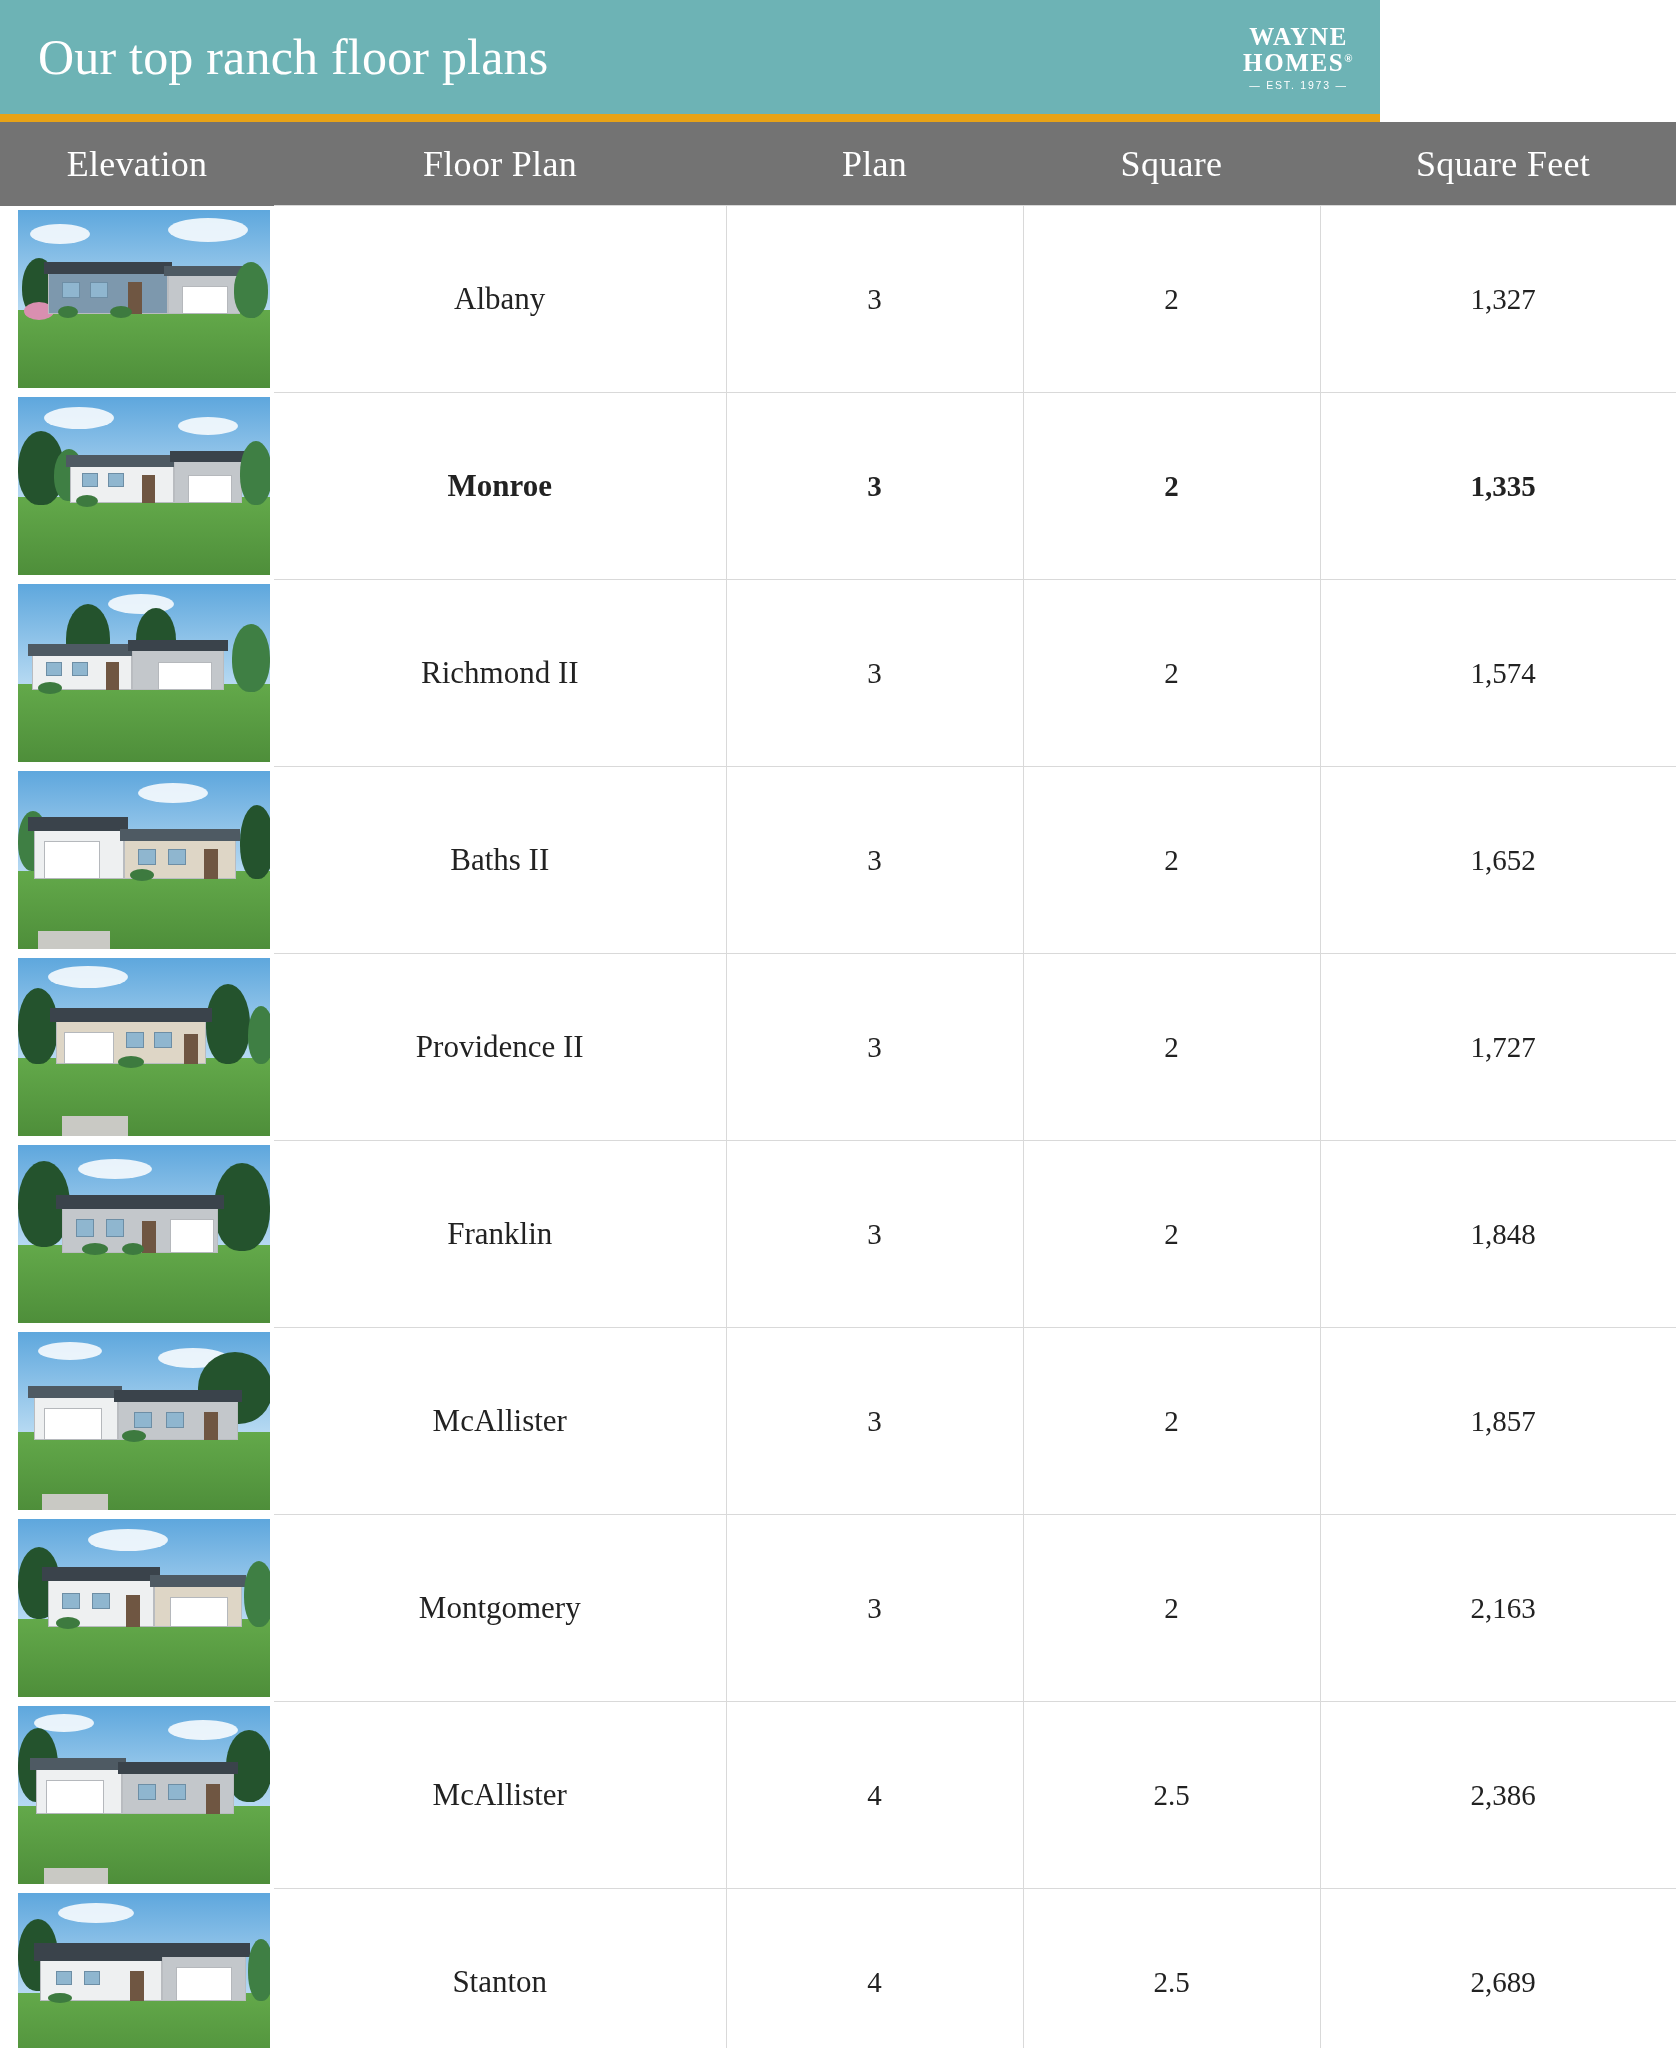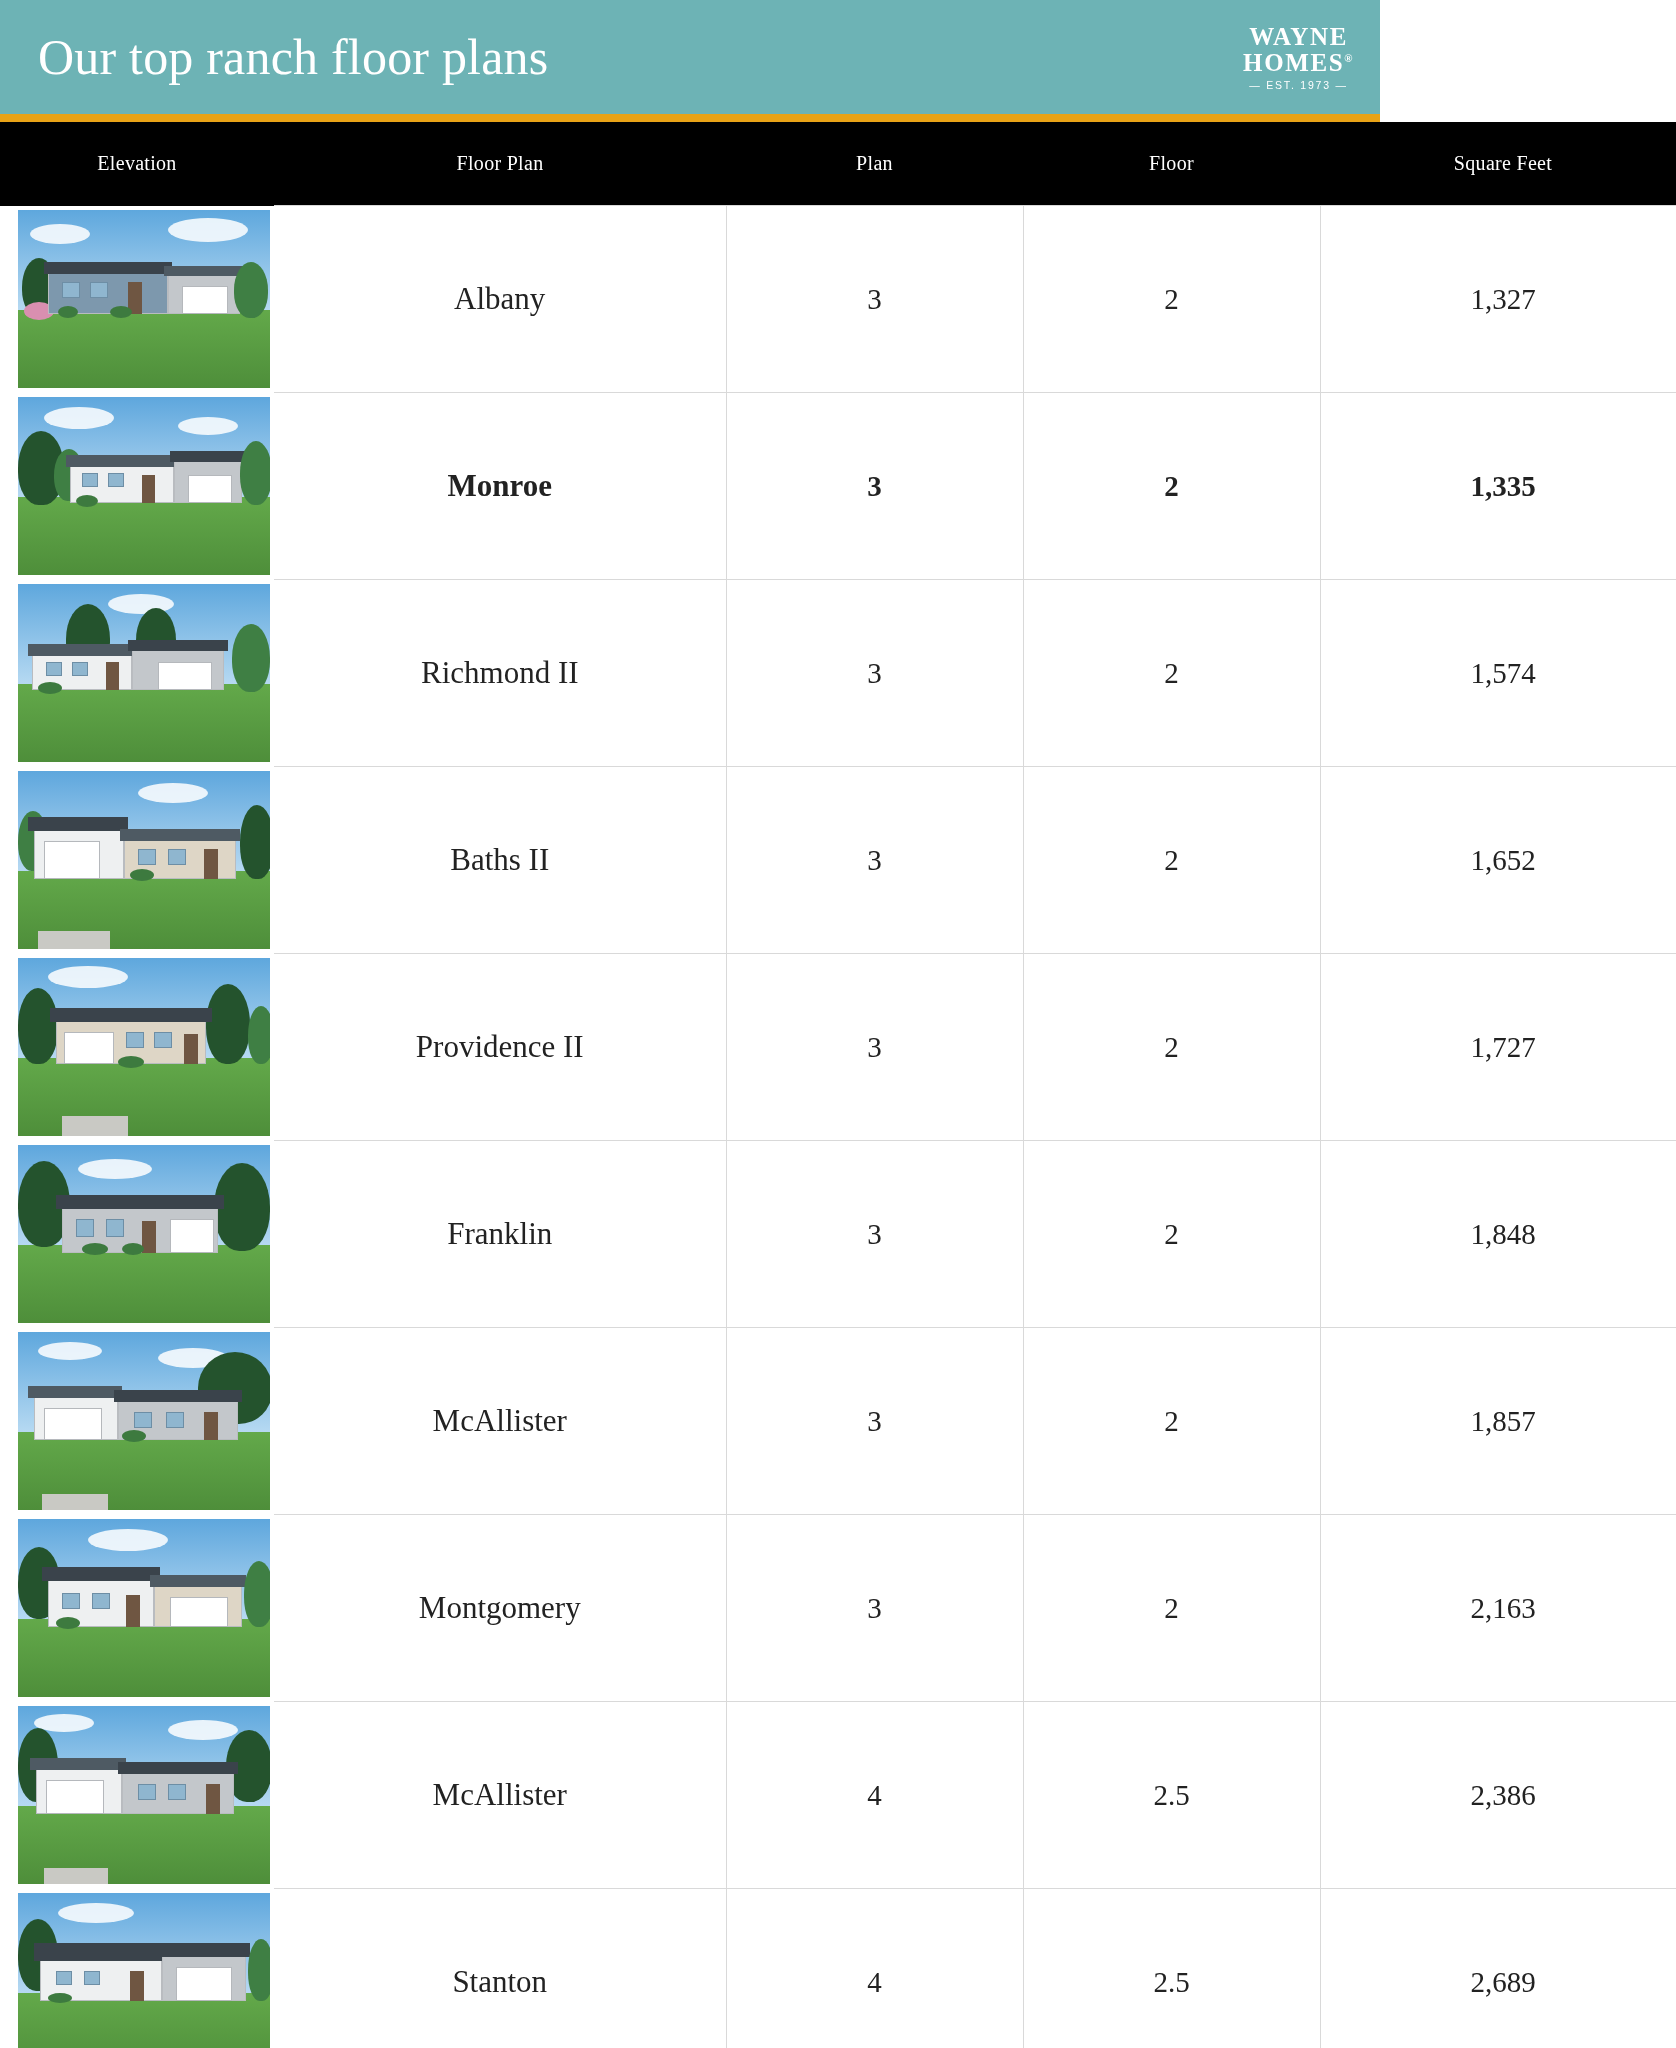--- a/index.html
+++ b/index.html
@@ -77,23 +77,23 @@
     width: 100%;
   }
 
   
   table.plans {
     width: 100%;
     border-collapse: collapse;
     table-layout: fixed;
   }
   table.plans thead th {
-    background: #000000;
+    background: #737373;
     color: #ffffff;
-    font-size: 20px;
+    font-size: 36px;
     font-weight: normal;
     font-family: "Liberation Serif", serif;
     height: 81px;
     vertical-align: middle;
     text-align: center;
     letter-spacing: 0.3px;
   }
   th.col-elev { width: 272px; text-align: center; }
   th.col-plan { width: 450px; }
   th.col-beds { width: 295px; }
@@ -220,21 +220,21 @@
   </div>
 
   <div class="gold-bar"></div>
 
   <table class="plans">
     <thead>
       <tr>
         <th class="col-elev">Elevation</th>
         <th class="col-plan">Floor Plan</th>
         <th class="col-beds">Plan</th>
-        <th class="col-baths">Floor</th>
+        <th class="col-baths">Square</th>
         <th class="col-sqft">Square Feet</th>
       </tr>
     </thead>
     <tbody>
 
       <tr>
         <td class="cell-elev">
           <div class="thumb">
             <div class="sky"></div>
             <div class="cloud" style="left:12px;top:14px;width:60px;height:20px;"></div>

